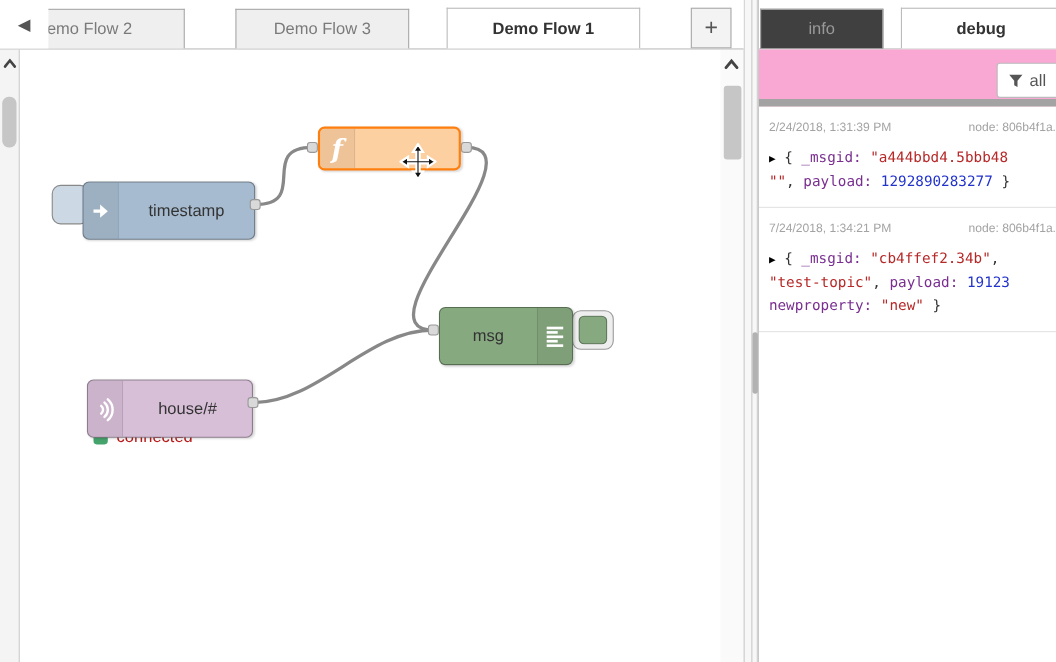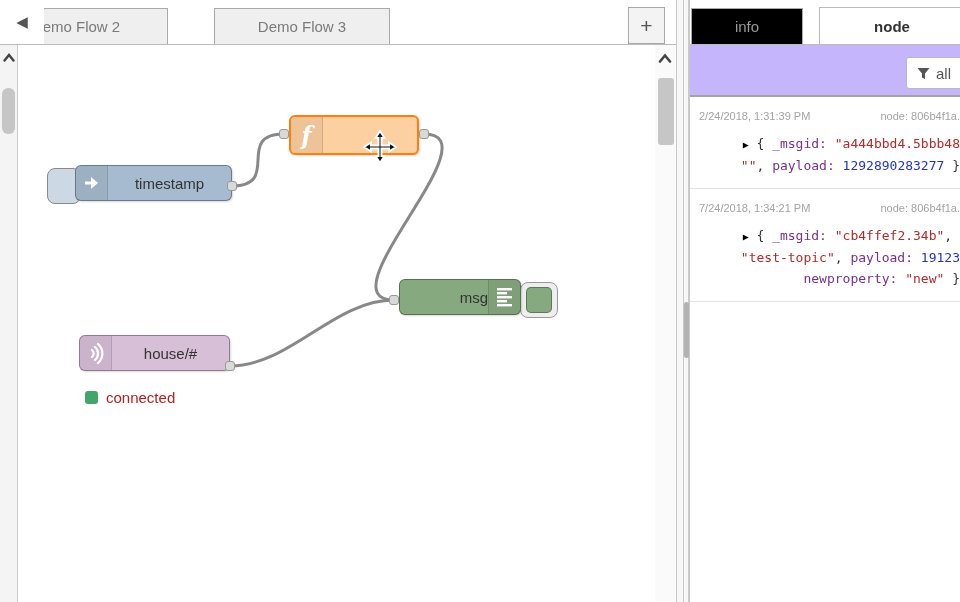--- a/index.html
+++ b/index.html
@@ -27,21 +27,21 @@
   .left-strip { position:absolute; left:0; top:45px; width:18px; bottom:0;
                 background:#f4f4f4; border-right:1px solid #ccc; }
   .left-strip .chev { position:absolute; left:3px; top:8px; }
   .left-strip .thumb { position:absolute; left:2px; top:43px; width:13px;
                        height:46px; background:#c6c6c6; border-radius:6px; }
 
   
   .canvas { position:absolute; left:19px; top:46px; width:636px; height:556px;
             background:#fff; overflow:hidden; }
   .wires { position:absolute; left:0; top:0; }
-  .node { position:absolute; height:36px; border-radius:6px;
+  .node { position:absolute; height:53px; border-radius:6px;
           border:1px solid rgba(0,0,0,.35); box-shadow:1px 1px 2px rgba(0,0,0,.15);
           display:flex; align-items:center; }
   .node .icon-region { position:absolute; top:0; bottom:0; width:32px;
           background:rgba(0,0,0,.06); display:flex; align-items:center;
           justify-content:center; }
   .node .icon-region.left { left:0; border-right:1px solid rgba(0,0,0,.12);
           border-radius:5px 0 0 5px; }
   .node .icon-region.right { right:0; border-left:1px solid rgba(0,0,0,.12);
           border-radius:0 5px 5px 0; }
   .node .nlabel { position:absolute; left:32px; right:0; text-align:center;
@@ -51,27 +51,27 @@
   .node-function { left:270px; top:69px; width:130px; height:40px;
           background:var(--node-function); border:2px solid var(--accent-selected); }
   .fn-glyph { font-family:"DejaVu Serif", serif; font-style:italic;
               font-weight:bold; font-size:24px; color:#fff; }
   .node-inject { left:56px; top:119px; width:157px;
                  background:var(--node-inject); }
   .inject-btn { position:absolute; left:28px; top:122px; width:34px; height:36px;
                 background:#ccd8e4; border:1px solid #888; border-radius:8px; z-index:1; }
   .node-inject, .node-debug, .node-mqtt { z-index:2; }
   .node-debug { left:380px; top:233px; width:122px; background:var(--node-debug); }
-  .node-debug .nlabel { left:0; right:32px;text-align:right; }
+  .node-debug .nlabel { left:0; right:32px; }
   .debug-toggle { position:absolute; left:501px; top:236px; width:38px; height:36px;
                   background:#eee; border:1.5px solid #999; border-radius:8px;
                   z-index:1; display:flex; align-items:center; justify-content:center; }
   .debug-toggle .inner { width:26px; height:26px; background:var(--node-debug);
                   border:1px solid rgba(0,0,0,.3); border-radius:5px; }
-  .node-mqtt { left:60px; top:289px; width:151px; background:var(--node-mqtt);padding-left:40px; }
+  .node-mqtt { left:60px; top:299px; width:151px; background:var(--node-mqtt);padding-left:40px; }
   .status { position:absolute; left:66px; top:343px; display:flex;
             align-items:center; gap:8px; }
   .status .dot { width:13px; height:13px; border-radius:3px;
                  background:var(--status-connected); }
   .status .stxt { font-size:15px; color:#b91c1c; }
   .move-cursor { position:absolute; left:344px; top:84px; z-index:8; }
 
   
   .canvas-sb { position:absolute; left:655px; top:45px; width:21px; bottom:0;
                background:#fafafa; }
@@ -86,56 +86,59 @@
   .splitter .inner-line { position:absolute; left:6px; top:0; bottom:0;
               width:1px; background:#c9c9c9; }
   .splitter .grip { position:absolute; left:7px; top:302px; width:5px;
               height:56px; background:#b2b2b2; border-radius:3px; z-index:2; }
 
   
   .sidebar { position:absolute; left:689px; top:0; width:271px; bottom:0;
              background:#fff; border-left:1px solid #c9c9c9; }
   .sb-tabbar { position:absolute; left:0; top:0; right:0; height:45px;
                background:#fff; border-bottom:1px solid #bbb; }
-  .sb-tab { position:absolute; bottom:0; height:36px; background:#000000;
+  .sb-tab { position:absolute; bottom:0; height:36px; background:#404040;
             border:1px solid #a9a9a9; border-bottom:none; display:flex;
             align-items:center; justify-content:center; font-size:15px;
             color:#999; }
   .sb-tab.active { height:37px; background:#fff; border-color:#bbb;
                    color:#333; font-weight:bold; z-index:2; }
   .sb-toolbar { position:absolute; left:0; top:45px; right:0; height:52px;
-                background:#c4b5fd; border-bottom:2px solid #a3a3a3; }
+                background:#f9a8d4; border-bottom:7px solid #a3a3a3; }
   .filter-btn { position:absolute; left:216px; top:12px; height:32px;
                 width:70px; background:#fff; border:1px solid #bbb;
                 border-radius:3px; display:flex; align-items:center; gap:6px;
                 padding:0 10px; font-size:15px; color:#555;
                 font-family:"Liberation Sans", sans-serif; }
   .debug-list { position:absolute; left:0; top:97px; right:0; bottom:0;
-                background:#fff; overflow:hidden;text-align:right; }
+                background:#fff; overflow:hidden; }
   .dmsg { padding:13px 0 12px 9px; border-bottom:1px solid #e3e3e3; }
   .dmeta { display:flex; justify-content:space-between; white-space:nowrap;
            font-size:11px; color:#a3a3a3; margin-bottom:11px; overflow:hidden; }
   .dmeta .dnode { margin-left:20px; }
   .dtopic { font-size:12px; color:var(--debug-topic); margin-bottom:9px; }
   .json-line { font-family:"DejaVu Sans Mono", monospace; font-size:13px;
                line-height:21px; color:#333; white-space:pre; overflow:hidden; }
   .tk-toggle { color:#000; font-size:10px; }
   .tk-key { color:var(--debug-key); }
   .tk-str { color:var(--debug-string); }
   .tk-num { color:var(--debug-number); }
 </style>
 </head>
 <body>
 
 <div class="ws-header">
   <div class="ws-tab" style="left:-16px; width:184px;">
     <span>Demo Flow 2</span>
   </div>
-  <div class="ws-tab" style="left:214px; width:176px;">
+  <div class="ws-tab" style="left:214px; width:158px;">
     <span>Demo Flow 3</span>
+  </div>
+  <div class="ws-tab active" style="left:406px; width:176px;">
+    <span>Demo Flow 1</span>
   </div>
   <div class="tab-scroll">
     <span>◀</span>
   </div>
   <div class="add-tab">
     <span>+</span>
   </div>
 </div>
 
 <div class="left-strip">
@@ -223,21 +226,21 @@
   <div class="inner-line"></div>
   <div class="grip"></div>
 </div>
 
 <div class="sidebar">
   <div class="sb-tabbar">
     <div class="sb-tab" style="left:1px; width:112px;">
       <span>info</span>
     </div>
     <div class="sb-tab active" style="left:129px; width:146px;">
-      <span>node</span>
+      <span>debug</span>
     </div>
   </div>
 
   <div class="sb-toolbar">
     <div class="filter-btn">
       <svg width="13" height="13" viewBox="0 0 13 13">
         <path d="M0.5 1 H12.5 L8 6.5 V12 L5 10.5 V6.5 Z" fill="#555"></path>
       </svg>
       <span>all</span>
     </div>

